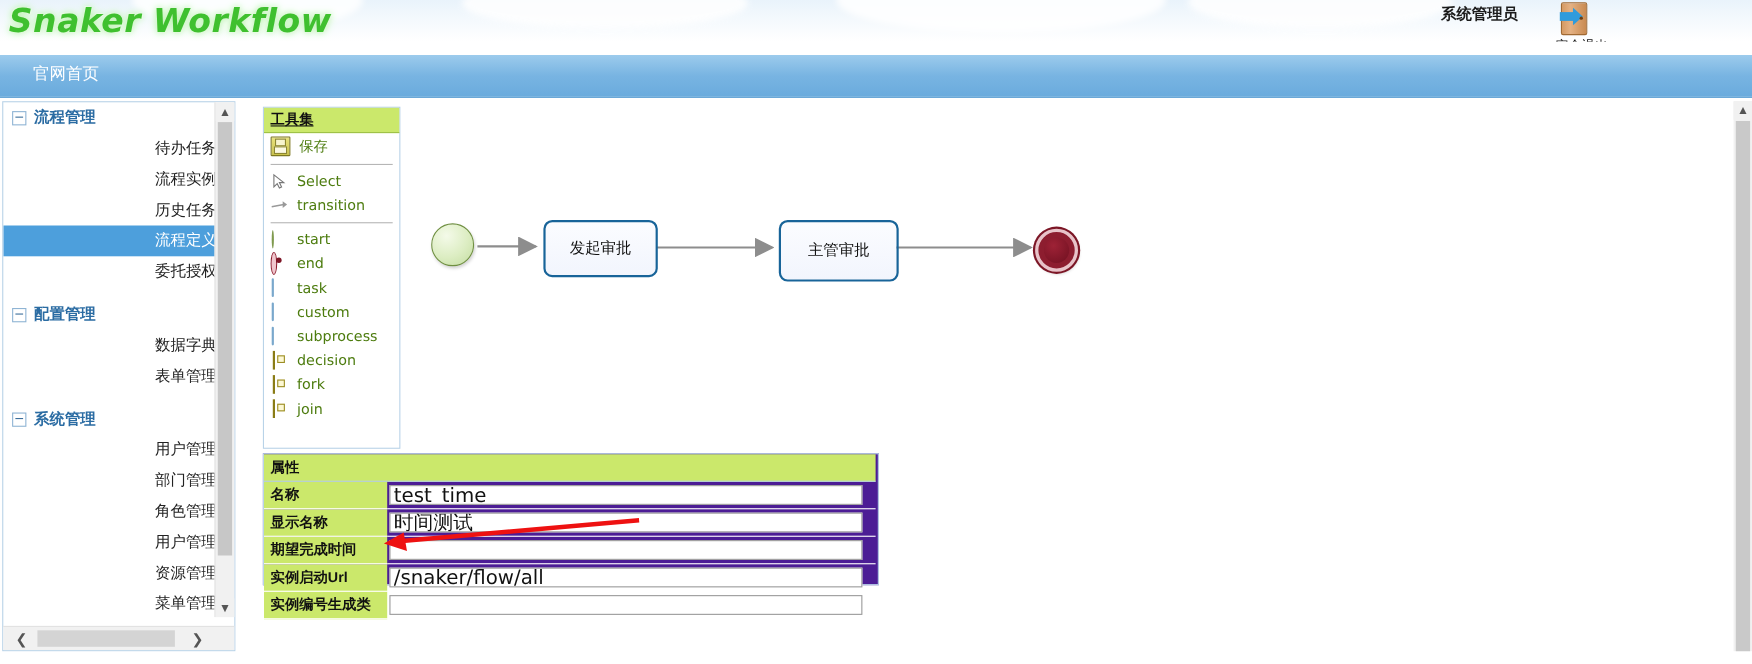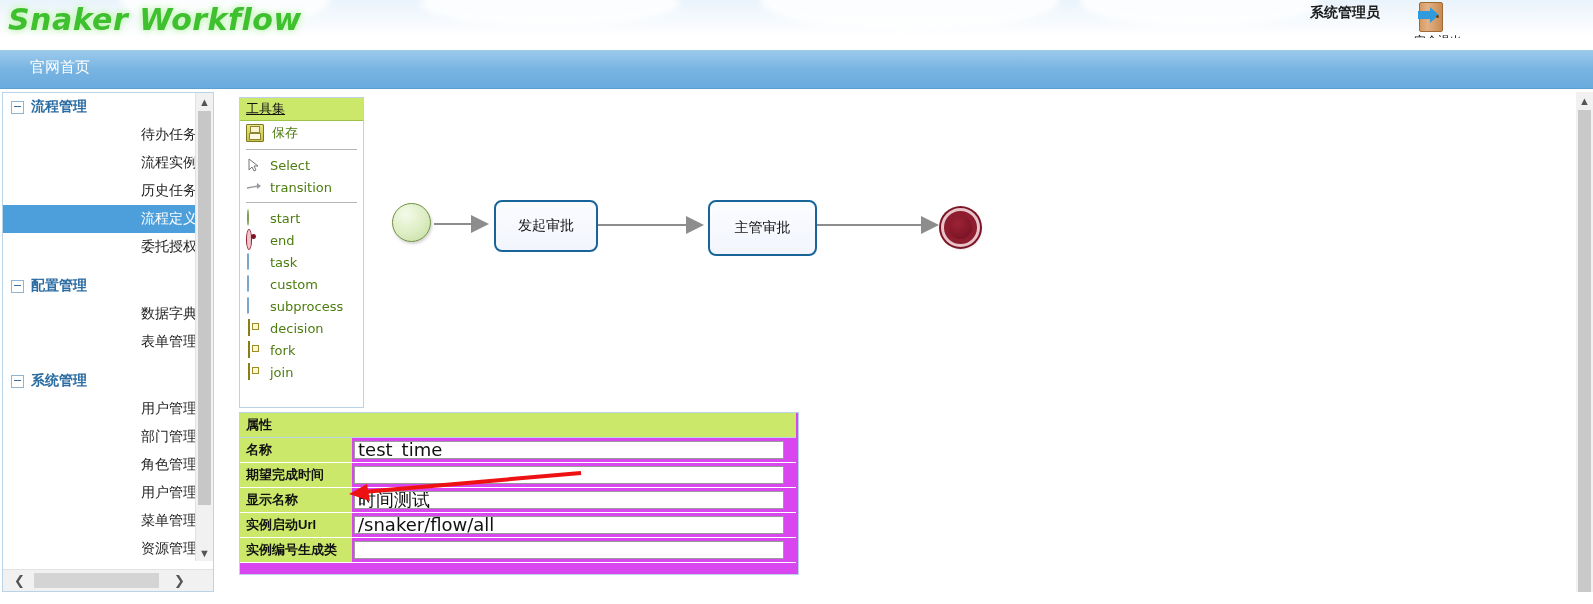--- a/index.html
+++ b/index.html
@@ -115,21 +115,21 @@
   .hsb .hb.l{left:6px;}
   .hsb .hb.r{left:166px;}
   .hsb .hthumb{position:absolute;left:31px;top:3px;width:125px;height:15px;background:#d4d4d4;cursor:pointer;}
   
   .toolbox{
     position:absolute;left:239px;top:97px;width:125px;height:311px;
     border:1px solid #b9d3e8;background:#fff;box-sizing:border-box;
   }
   .tb-title{
     background:#cbe86b;border-bottom:1px solid #9fc248;padding:2px 6px;
-    font-size:13px;font-weight:normal;color:#111;text-decoration:underline;
+    font-size:13px;font-weight:bold;color:#111;text-decoration:underline;
   }
   .tb-row{
     display:flex;align-items:center;gap:8px;padding:3px 6px;font-size:13px;cursor:pointer;
     font-family:"DejaVu Sans","Liberation Sans",sans-serif;color:#4d7c0f;
   }
   .tb-sep{height:1px;background:#b6b6b6;margin:4px 6px;}
   .ic{width:16px;height:16px;flex:none;position:relative;}
   .ic-save{
     background:linear-gradient(180deg,#e9e37f 0%,#c9c14a 100%);
     border:1px solid #7d7720;border-radius:1px;
@@ -195,22 +195,22 @@
     background:radial-gradient(circle at 38% 32%,#9e2236,#6f1020);
   }
   
   .rsb{
     position:absolute;left:1576px;top:92px;width:17px;height:500px;background:#f1f1f1;
   }
   .rsb .rthumb{position:absolute;left:2px;top:18px;width:13px;height:482px;background:#c9c9c9;cursor:pointer;}
   .rsb .rup{height:17px;display:flex;align-items:center;justify-content:center;color:#555;font-size:11px;cursor:pointer;background:#f1f1f1;position:relative;z-index:2;}
   
   .props{
-    position:absolute;left:239px;top:412px;width:560px;height:163px;
-    border:1px solid #b9d3e8;background:#d946ef;box-sizing:border-box;
+    position:absolute;left:239px;top:412px;width:560px;height:120px;
+    border:1px solid #b9d3e8;background:#4c1d95;box-sizing:border-box;
   }
   .props table{border-collapse:collapse;width:556px;margin:0;}
   .props .hdr td{
     background:#cbe86b;font-size:13px;font-weight:bold;color:#111;padding:3px 6px;
     border-bottom:1px solid #b9d3e8;
   }
   .props td.lbl{
     background:#cbe86b;font-size:13px;font-weight:bold;color:#111;
     padding:3px 6px;width:100px;border-bottom:1px solid #ffffff;
   }
@@ -267,22 +267,22 @@
     <div class="gap"></div>
 
     <div class="grp">
       <span class="box"></span>
       <span>系统管理</span>
     </div>
     <div class="mi">用户管理</div>
     <div class="mi">部门管理</div>
     <div class="mi">角色管理</div>
     <div class="mi">用户管理</div>
+    <div class="mi">资源管理</div>
     <div class="mi">菜单管理</div>
-    <div class="mi">资源管理</div>
   </div>
 
   <div class="vsb">
     <div class="btn">▲</div>
     <div class="thumb"></div>
     <div class="btn dn">▼</div>
   </div>
 
   <div class="hsb">
     <div class="hb l">❮</div>
@@ -385,26 +385,26 @@
   <table>
     <tbody>
         <tr class="hdr">
       <td colspan="2">属性</td>
     </tr>
     <tr>
       <td class="lbl">名称</td>
       <td class="val"><input type="text" value="test_time" style=""></td>
     </tr>
     <tr>
+      <td class="lbl">显示名称</td>
+      <td class="val"><input type="text" value="时间测试" style=""></td>
+    </tr>
+    <tr>
       <td class="lbl">期望完成时间</td>
       <td class="val"><input type="text" value="" style=""></td>
-    </tr>
-    <tr>
-      <td class="lbl">显示名称</td>
-      <td class="val"><input type="text" value="时间测试" style=""></td>
     </tr>
     <tr>
       <td class="lbl">实例启动Url</td>
       <td class="val"><input type="text" value="/snaker/flow/all" style=""></td>
     </tr>
     <tr>
       <td class="lbl">实例编号生成类</td>
       <td class="val"><input type="text" value="" style=""></td>
     </tr>
   </tbody>

